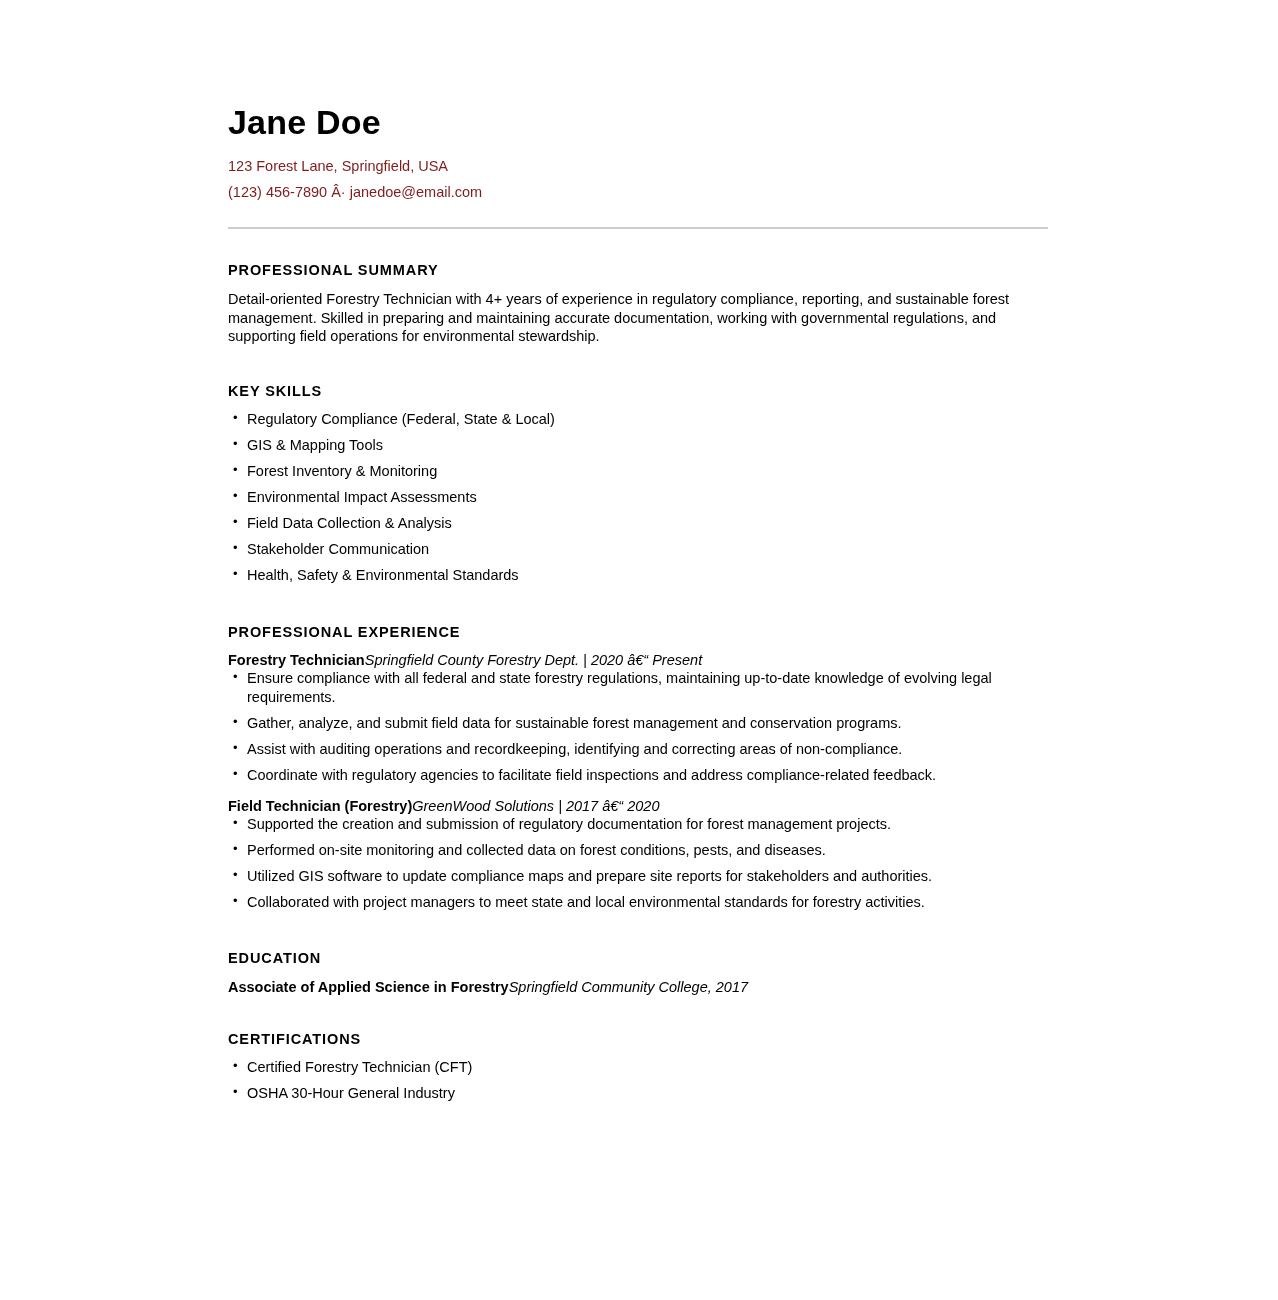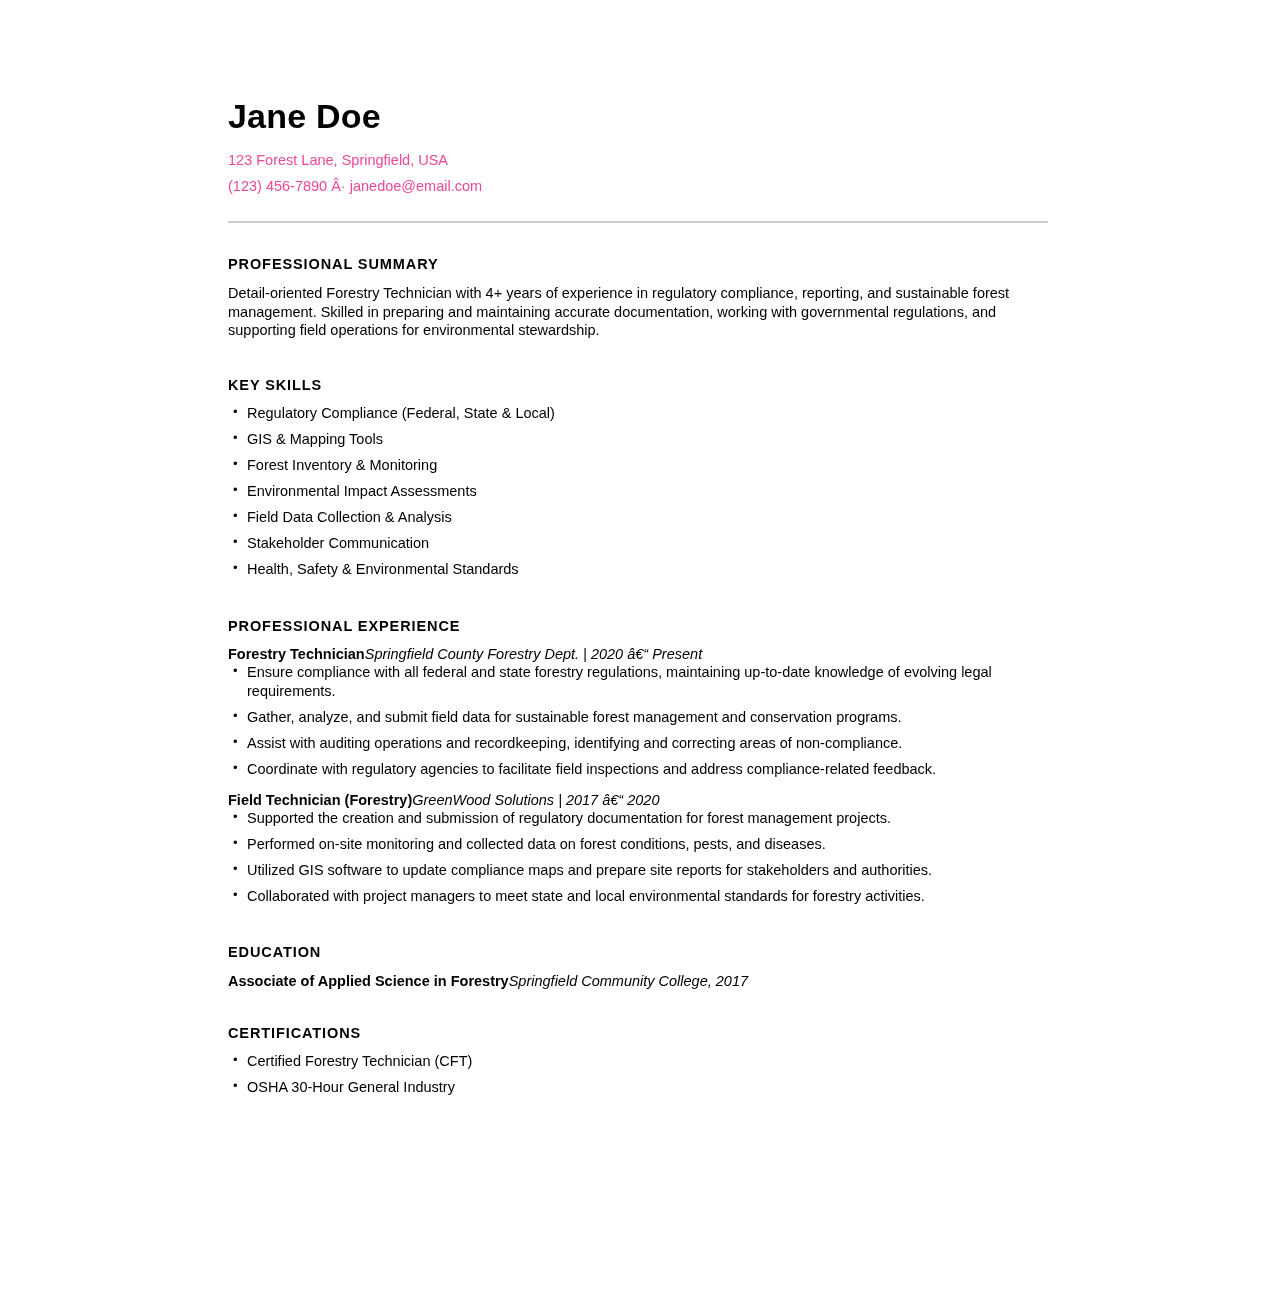--- a/index.html
+++ b/index.html
@@ -19,38 +19,38 @@
     position: relative;
     width: 1278px;
     height: 1300px;
     background: #ffffff;
     overflow: hidden;
   }
 
   .resume {
     position: absolute;
     left: 228px;
-    top: 2px;
+    top: 8px;
     width: 820px;
   }
 
   
   .name {
     font-size: 34px;
     font-weight: bold;
     letter-spacing: 0.2px;
     line-height: 1.1;
     margin: 0;
     padding-top: 96px;
     color: #000;
   }
   .contact-line {
     font-size: 14.5px;
     line-height: 26px;
-    color: #ec4899;
+    color: #7f1d1d;
   }
   .contact-line.first { margin-top: 12px; }
 
   .divider {
     height: 2px;
     background: #cccccc;
     margin-top: 22px;
     width: 820px;
   }
 

